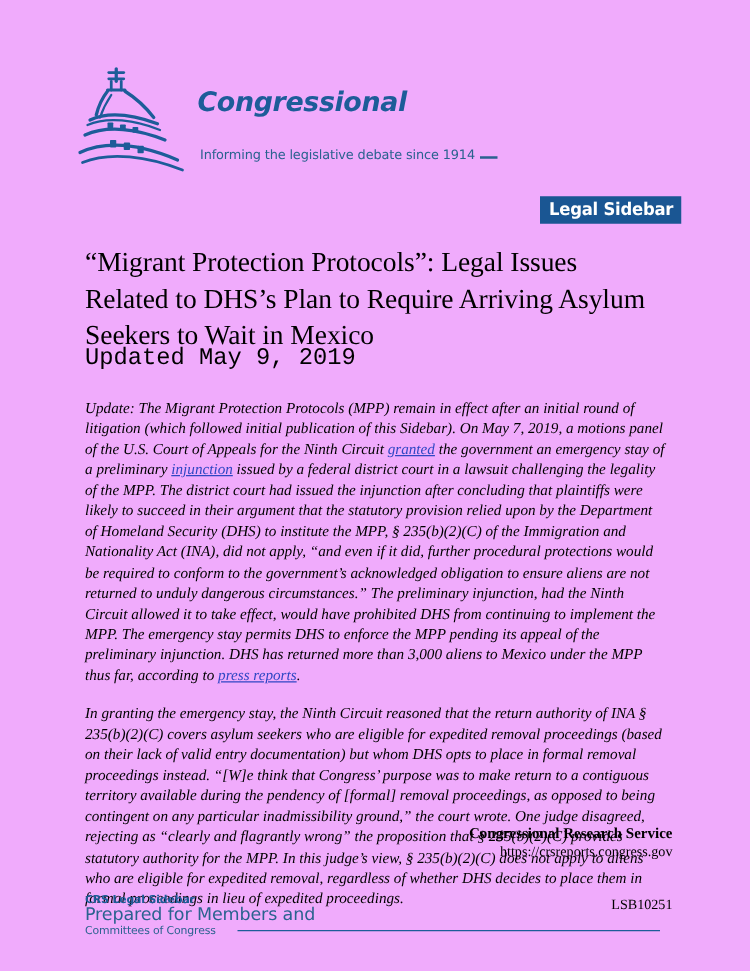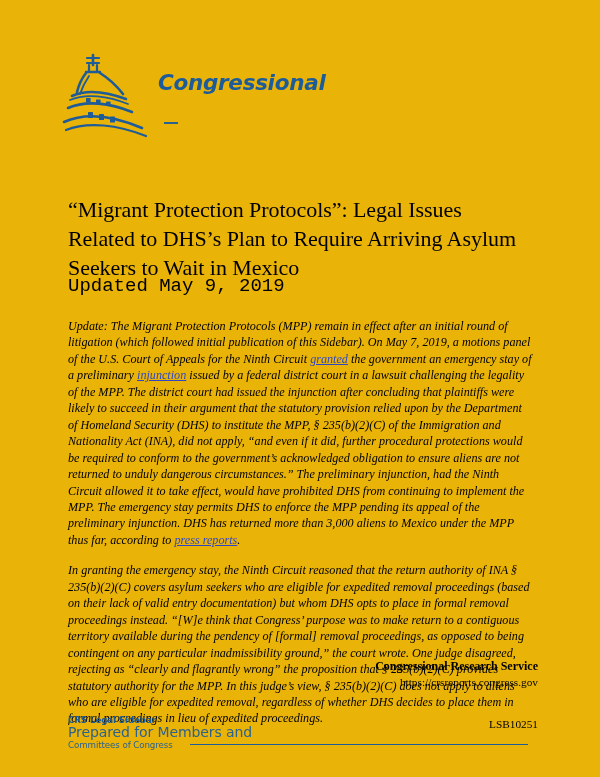--- a/index.html
+++ b/index.html
@@ -12,21 +12,21 @@
     height: 777px;
     position: relative;
     font-family: "Liberation Serif", "DejaVu Serif", serif;
     color: #000000;
     overflow: hidden;
   }
 
   .page {
     position: absolute;
     inset: 0;
-    background: #eab308;
+    background: #f0abfc;
   }
 
   
   .masthead {
     position: absolute;
     left: 0;
     top: 52px;
     width: 600px;
     height: 95px;
   }
@@ -268,24 +268,28 @@
             <path d="M4 78 C26 69 56 73 84 84" stroke-width="2.2"></path>
           </g>
         </svg>
       </div>
 
       <div class="logo-text">
         <div class="logo-line">Congressional</div>
       </div>
 
       <div class="logo-tagline-row">
+        <div class="logo-tagline">Informing the legislative debate since 1914</div>
         <div class="tagline-dash"></div>
       </div>
     </div>
 
+    <div class="sidebar-badge">
+      <span>Legal Sidebar</span>
+    </div>
   </div>
 
   <h1 class="doc-title">“Migrant Protection Protocols”: Legal Issues Related to DHS’s Plan to Require Arriving Asylum Seekers to Wait in Mexico</h1>
 
   <div class="doc-date">Updated May 9, 2019</div>
 
   <div class="doc-body" id="body-container">
       <p>Update: The Migrant Protection Protocols (MPP) remain in effect after an initial round of litigation (which followed initial publication of this Sidebar). On May 7, 2019, a motions panel of the U.S. Court of Appeals for the Ninth Circuit <span class="lnk">granted</span> the government an emergency stay of a preliminary <span class="lnk">injunction</span> issued by a federal district court in a lawsuit challenging the legality of the MPP. The district court had issued the injunction after concluding that plaintiffs were likely to succeed in their argument that the statutory provision relied upon by the Department of Homeland Security (DHS) to institute the MPP, § 235(b)(2)(C) of the Immigration and Nationality Act (INA), did not apply, “and even if it did, further procedural protections would be required to conform to the government’s acknowledged obligation to ensure aliens are not returned to unduly dangerous circumstances.” The preliminary injunction, had the Ninth Circuit allowed it to take effect, would have prohibited DHS from continuing to implement the MPP. The emergency stay permits DHS to enforce the MPP pending its appeal of the preliminary injunction. DHS has returned more than 3,000 aliens to Mexico under the MPP thus far, according to <span class="lnk">press reports</span>.</p>
       <p>In granting the emergency stay, the Ninth Circuit reasoned that the return authority of INA § 235(b)(2)(C) covers asylum seekers who are eligible for expedited removal proceedings (based on their lack of valid entry documentation) but whom DHS opts to place in formal removal proceedings instead. “[W]e think that Congress’ purpose was to make return to a contiguous territory available during the pendency of [formal] removal proceedings, as opposed to being contingent on any particular inadmissibility ground,” the court wrote. One judge disagreed, rejecting as “clearly and flagrantly wrong” the proposition that § 235(b)(2)(C) provides statutory authority for the MPP. In this judge’s view, § 235(b)(2)(C) does not apply to aliens who are eligible for expedited removal, regardless of whether DHS decides to place them in formal proceedings in lieu of expedited proceedings.</p>
     </div>

